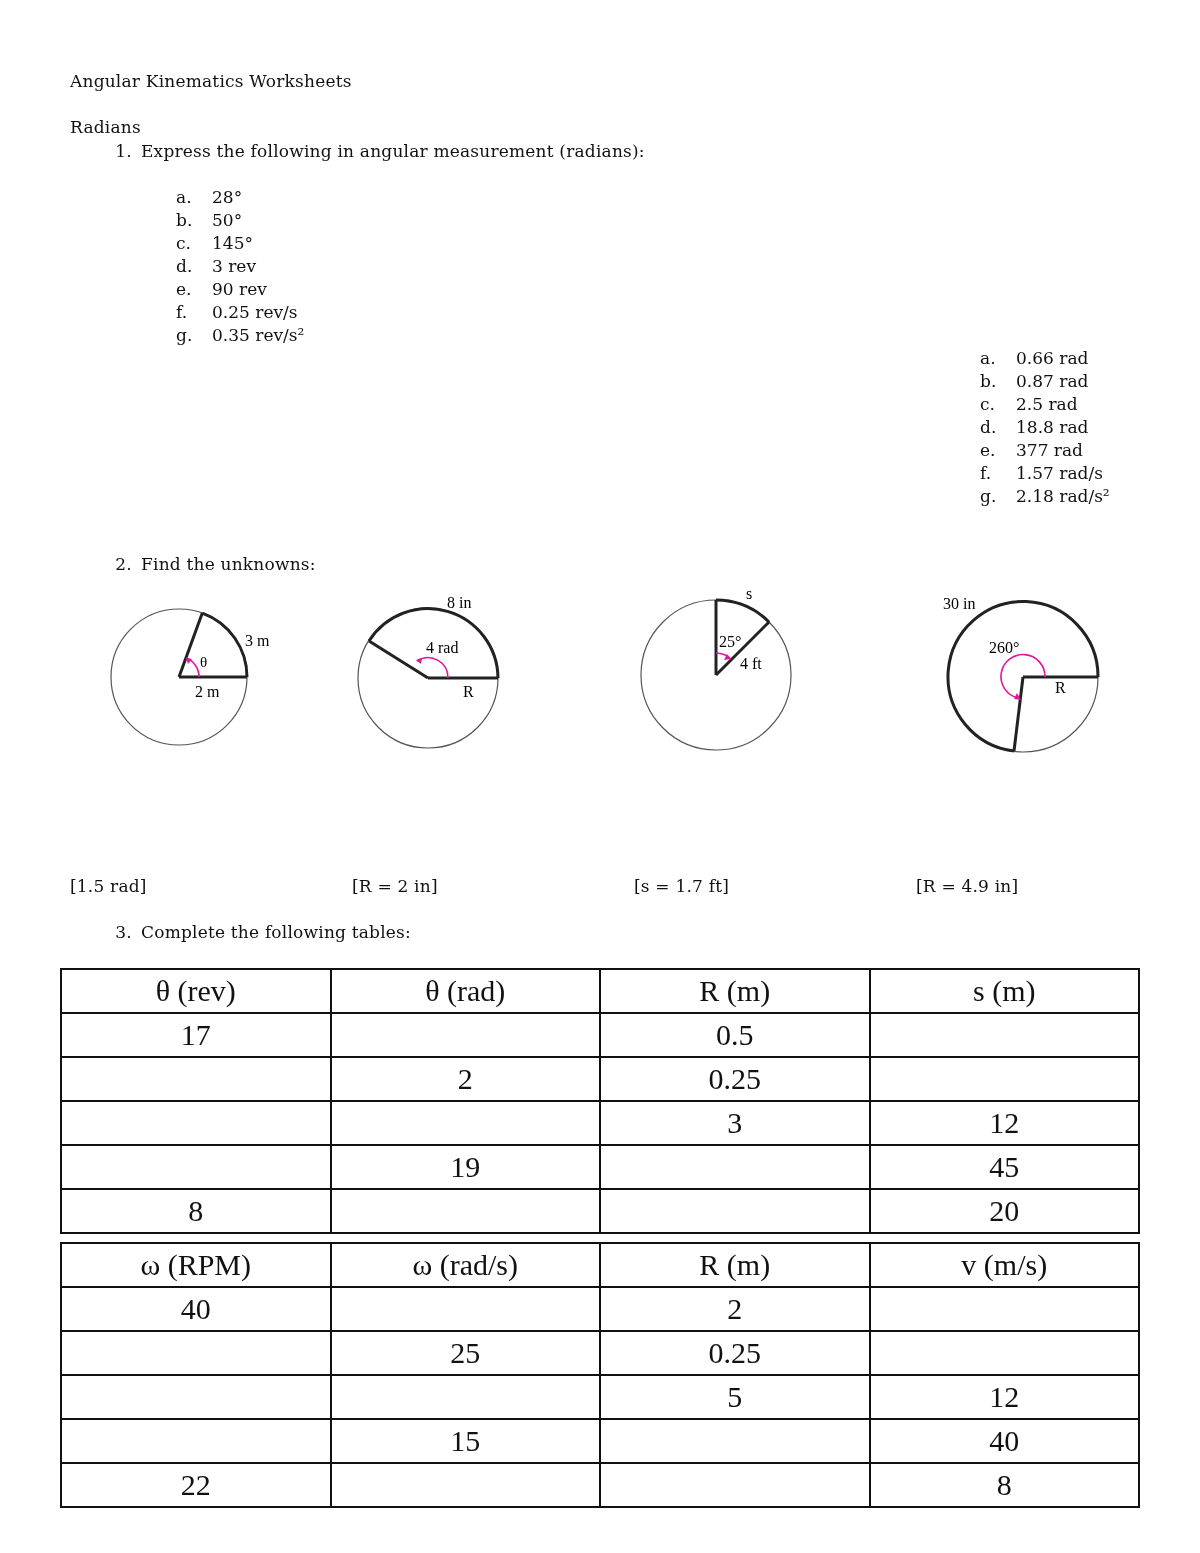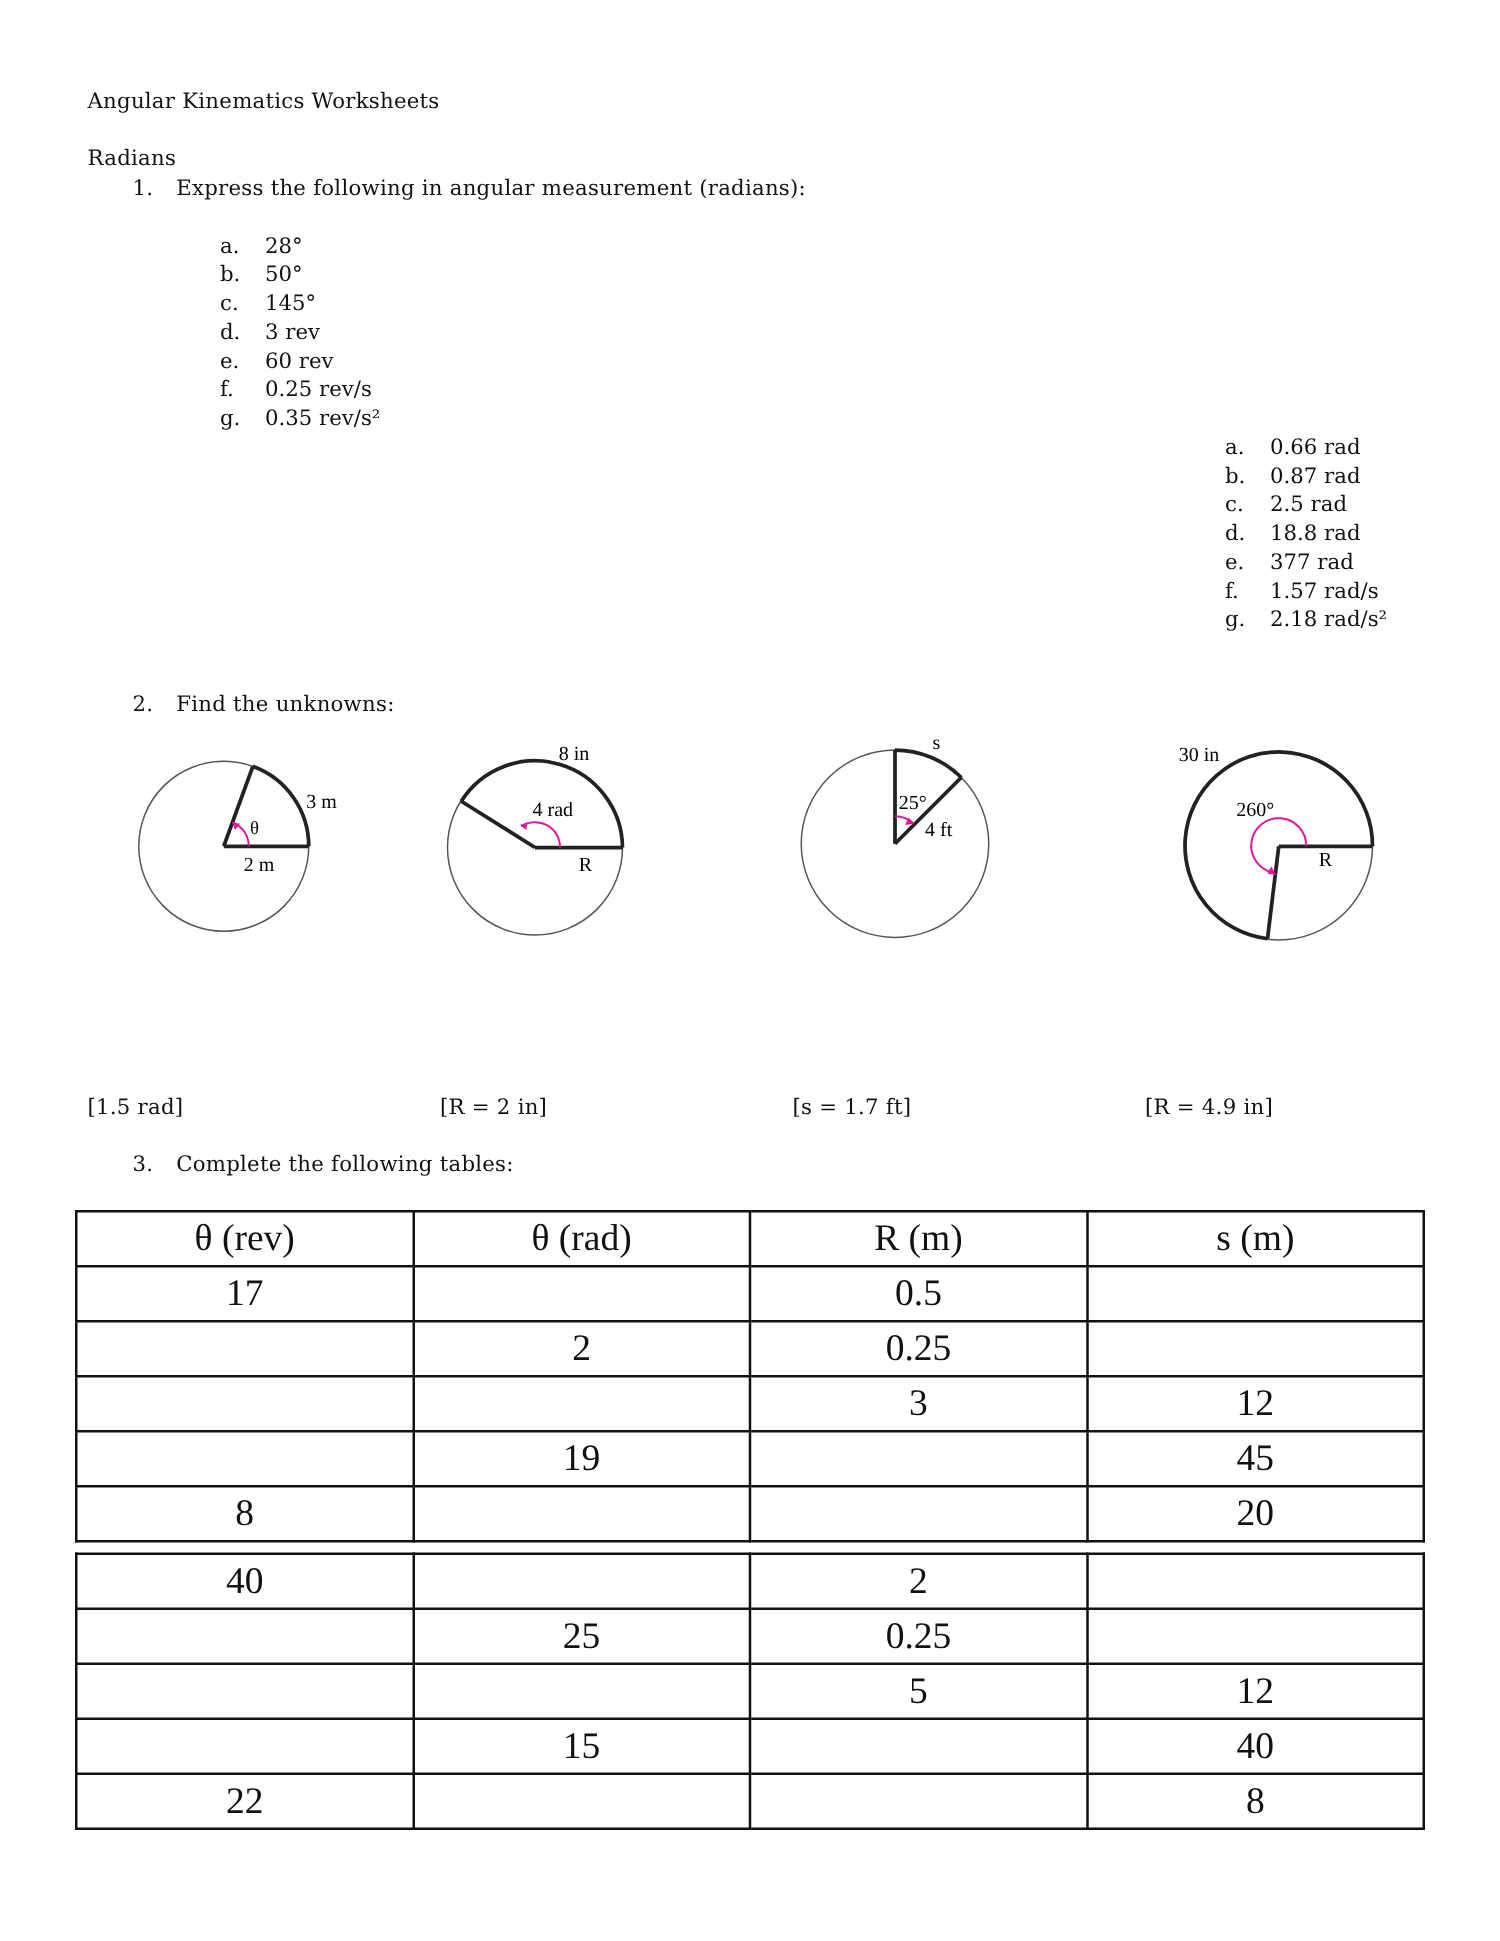--- a/index.html
+++ b/index.html
@@ -2,21 +2,21 @@
 <html><head>
 <meta charset="utf-8">
 <style>
   html, body { margin:0; padding:0; background:#ffffff; }
   body { width:1200px; height:1553px; position:relative; overflow:hidden;
          font-family:"DejaVu Serif", "Liberation Serif", serif; color:#111; }
   .abs { position:absolute; }
   .t { font-size:17px; letter-spacing:0.2px; white-space:nowrap; }
   .title { left:70px; top:71px; }
   .section { left:70px; top:117px; }
-  .q { left:106px; }
+  .q { left:106px;text-align:center; }
   .q .num { display:inline-block; width:35px; }
   .list { position:absolute; }
   .list .row { height:23px; line-height:23px; white-space:nowrap; font-size:17px; }
   .list .lbl { display:inline-block; width:36px; }
   .answers-row { top:876px; font-size:17px; }
   .diagram { position:absolute; }
   table.grid { position:absolute; left:60px; width:1080px; border-collapse:collapse;
                font-family:"Liberation Serif", "DejaVu Serif", serif; }
   table.grid td, table.grid th { border:2px solid #111; text-align:center;
                font-weight:normal; font-size:30px; height:34px; padding:0;
@@ -31,21 +31,21 @@
 
 <div class="abs t q" style="top:141px;">
   <span class="num">1.</span><span>Express the following in angular measurement (radians):</span>
 </div>
 
 <div class="list" style="left:176px; top:186px;">
   <div class="row"><span class="lbl">a.</span><span>28°</span></div>
   <div class="row"><span class="lbl">b.</span><span>50°</span></div>
   <div class="row"><span class="lbl">c.</span><span>145°</span></div>
   <div class="row"><span class="lbl">d.</span><span>3 rev</span></div>
-  <div class="row"><span class="lbl">e.</span><span>60 rev</span></div>
+  <div class="row"><span class="lbl">e.</span><span>90 rev</span></div>
   <div class="row"><span class="lbl">f.</span><span>0.25 rev/s</span></div>
   <div class="row"><span class="lbl">g.</span><span>0.35 rev/s²</span></div>
 </div>
 
 <div class="list" style="left:980px; top:347px;">
   <div class="row"><span class="lbl">a.</span><span>0.66 rad</span></div>
   <div class="row"><span class="lbl">b.</span><span>0.87 rad</span></div>
   <div class="row"><span class="lbl">c.</span><span>2.5 rad</span></div>
   <div class="row"><span class="lbl">d.</span><span>18.8 rad</span></div>
   <div class="row"><span class="lbl">e.</span><span>377 rad</span></div>
@@ -150,20 +150,26 @@
     <td>8</td>
     <td></td>
     <td></td>
     <td>20</td>
   </tr>
 </tbody>
   </table>
 
 <table class="grid" style="top:1242px;">
   <tbody>
+      <tr>
+    <th>ω (RPM)</th>
+    <th>ω (rad/s)</th>
+    <th>R (m)</th>
+    <th>v (m/s)</th>
+  </tr>
   <tr>
     <td>40</td>
     <td></td>
     <td>2</td>
     <td></td>
   </tr>
   <tr>
     <td></td>
     <td>25</td>
     <td>0.25</td>

